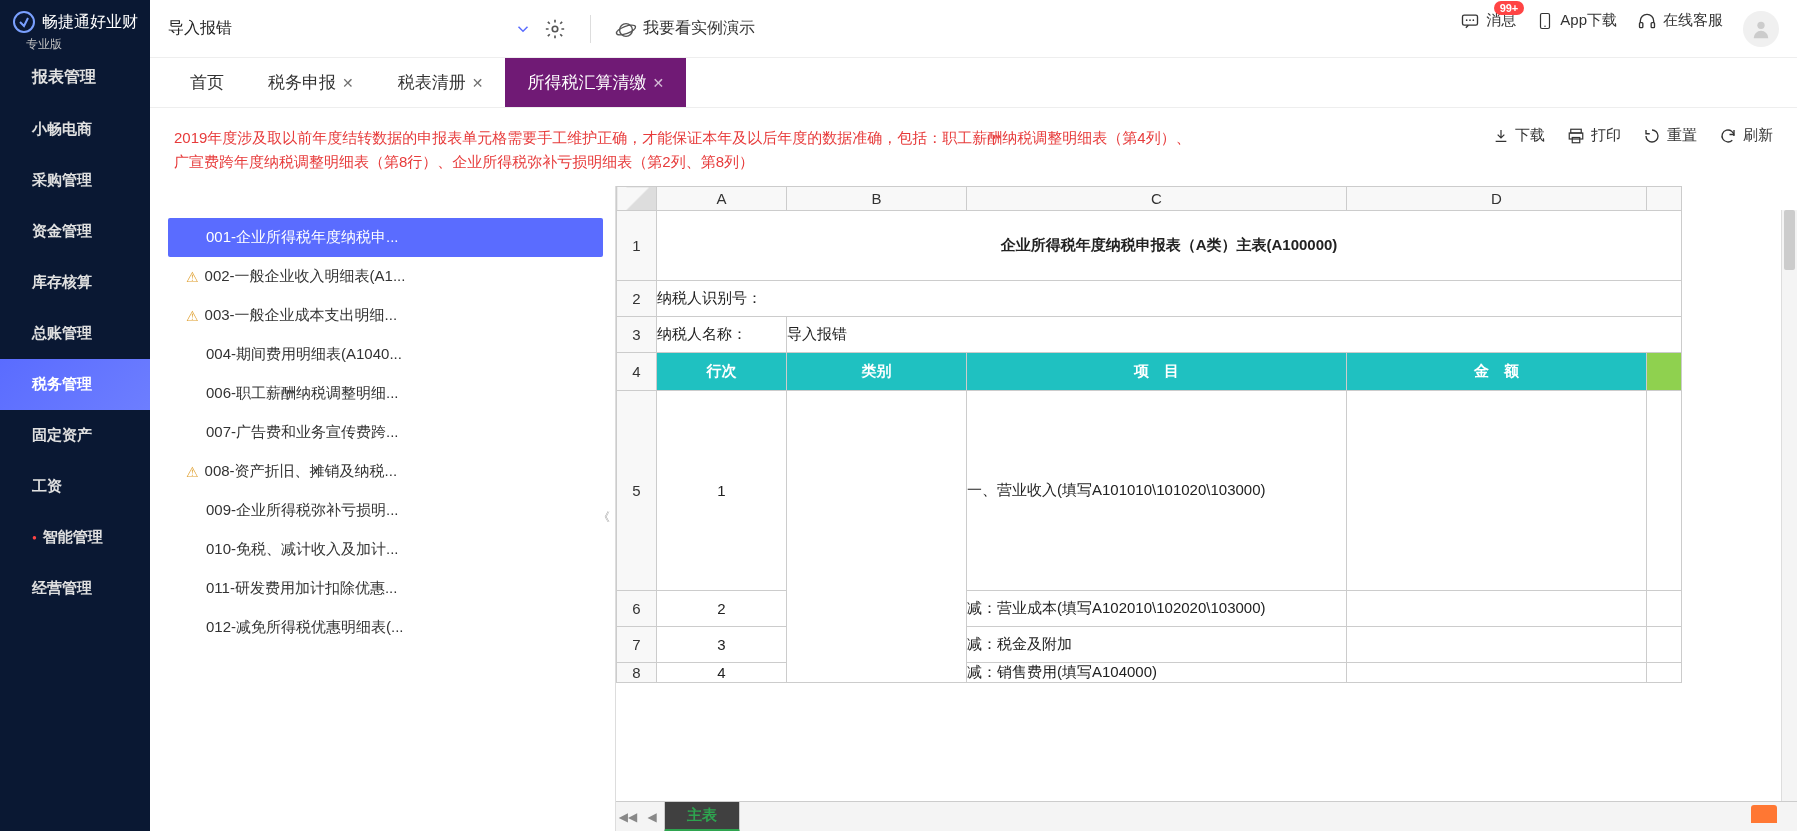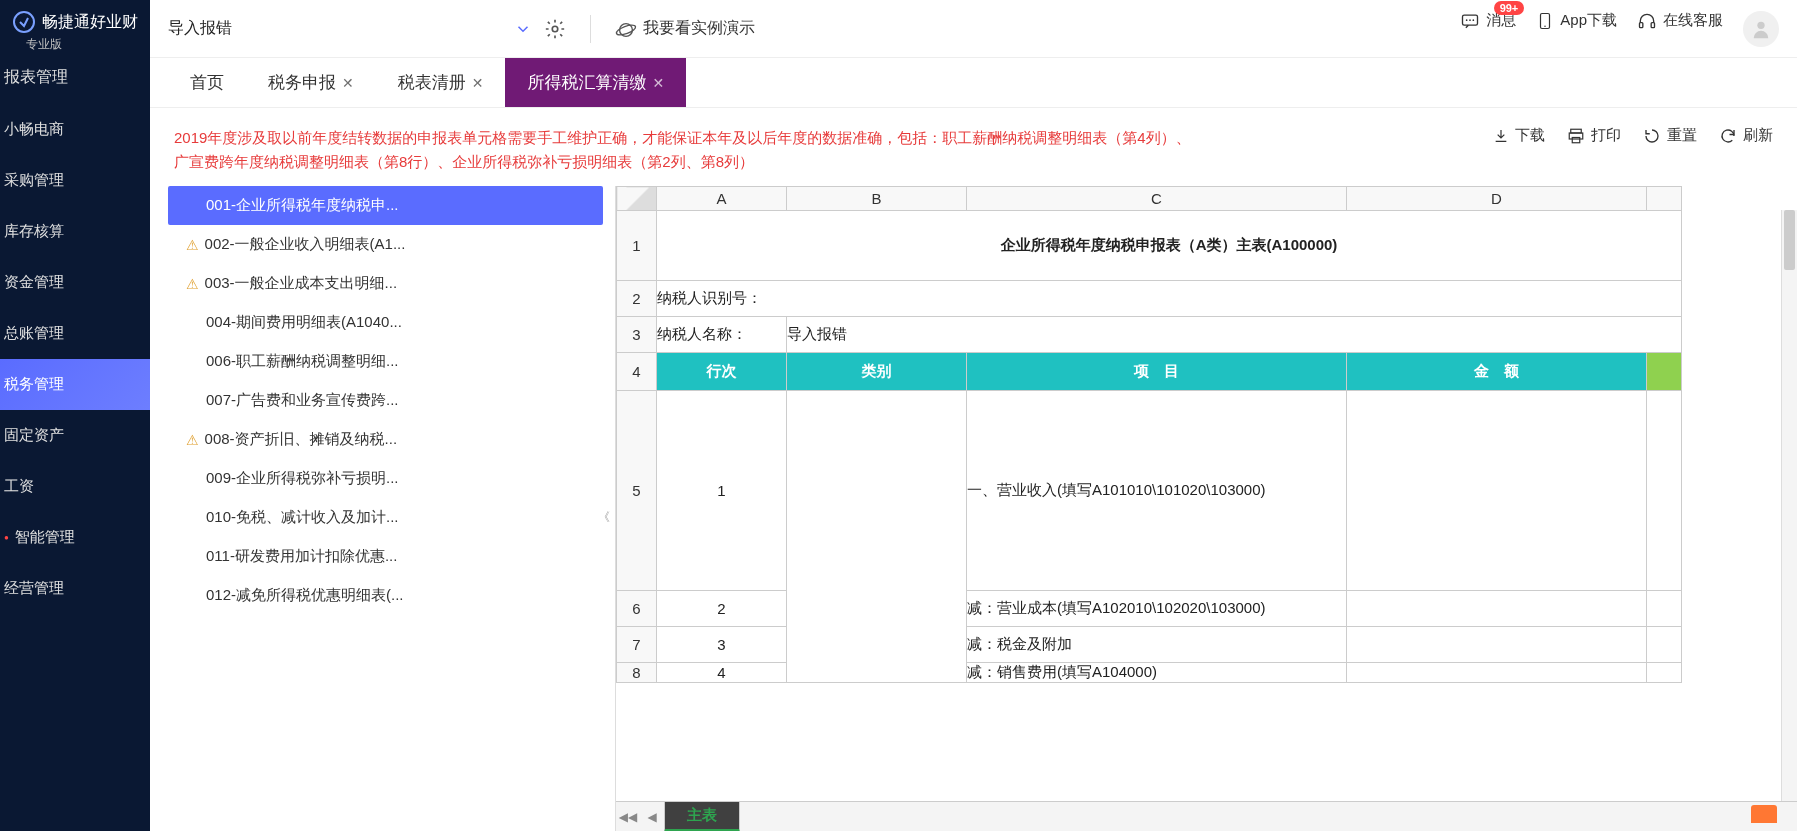--- a/index.html
+++ b/index.html
@@ -6,21 +6,21 @@
 body { width: 1797px; height: 831px; overflow: hidden; background: #fff; }
 .app { display: flex; height: 100%; }
 
 
 .sidebar { width: 150px; background: #0a1833; color: #e0e0e0; display: flex; flex-direction: column; flex-shrink: 0; }
 .logo { padding: 10px 12px 2px; display: flex; align-items: center; gap: 6px; }
 .logo-icon { width: 24px; height: 24px; }
 .logo-text { font-size: 16px; font-weight: 500; color: #fff; }
 .logo-sub { padding: 0 0 8px 26px; font-size: 12px; color: #c0c0c0; }
 .nav { flex: 1; overflow-y: auto; }
-.nav-item { padding: 16px 4px; font-size: 15px; cursor: pointer; display: flex; align-items: center; }
+.nav-item { padding: 16px 32px; font-size: 15px; cursor: pointer; display: flex; align-items: center; font-weight: bold; }
 .nav-item.active { background: linear-gradient(135deg, #5a6cff, #6d7eff); color: #fff; }
 .nav-item.dot::before { content: "●"; color: #ff4444; font-size: 8px; margin-right: 6px; }
 .nav-item.cut { font-size: 16px; padding-top: 6px; }
 
 
 .main { flex: 1; display: flex; flex-direction: column; min-width: 0; }
 
 
 .topbar { height: 58px; display: flex; align-items: center; padding: 0 18px; border-bottom: 1px solid #eee; }
 .selector { display: flex; align-items: center; gap: 10px; min-width: 340px; }
@@ -46,21 +46,21 @@
 .notice-row { display: flex; align-items: flex-start; padding: 18px 24px 12px; gap: 16px; }
 .notice { color: #e73b3b; font-size: 15px; line-height: 1.6; max-width: 1020px; }
 .actions { margin-left: auto; display: flex; gap: 22px; align-items: center; }
 .action { display: flex; align-items: center; gap: 6px; font-size: 15px; color: #333; cursor: pointer; white-space: nowrap; }
 
 
 .body { flex: 1; display: flex; min-height: 0; padding: 0 0 0 18px; position: relative; }
 .collapse-handle { position: absolute; left: 448px; top: 50%; color: #999; font-size: 12px; cursor: pointer; z-index: 5; }
 .tree { width: 435px; flex-shrink: 0; overflow: hidden; }
 .tree-item { padding: 10px 14px 10px 18px; font-size: 15px; color: #333; cursor: pointer; white-space: nowrap; overflow: hidden; text-overflow: ellipsis; display: flex; align-items: center; gap: 6px; }
-.tree-item.selected { background: #5a6cff; color: #fff; border-radius: 2px; }
+.tree-item.selected { background: #5a6cff; color: #fff; border-radius: 2px; margin-top: 32px; }
 .tree-item .qmark { color: #e0a030; font-size: 14px; flex-shrink: 0; }
 
 
 .sheet-wrap { flex: 1; display: flex; flex-direction: column; min-width: 0; border-left: 1px solid #ddd; margin-left: 12px; position: relative; }
 .sheet { flex: 1; overflow: auto; position: relative; }
 .grid { border-collapse: collapse; table-layout: fixed; }
 .grid th, .grid td { border: 1px solid #ccc; font-size: 15px; padding: 0; }
 .corner { width: 40px; height: 24px; background: linear-gradient(135deg, #f8f8f8 50%, #ddd 50%); }
 .col-head { height: 24px; background: #f8f8f8; color: #333; font-weight: normal; text-align: center; }
 .col-A { width: 130px; } .col-B { width: 180px; } .col-C { width: 380px; } .col-D { width: 300px; } .col-E { width: 35px; }
@@ -97,22 +97,22 @@
           </svg>
       </span>
       <span class="logo-text">畅捷通好业财</span>
     </div>
     <div class="logo-sub">专业版</div>
     <div class="nav">
       <div class="nav-item cut">报表管理</div>
       <div id="nav-items">
           <div class="nav-item">小畅电商</div>
           <div class="nav-item">采购管理</div>
+          <div class="nav-item">资金管理</div>
           <div class="nav-item">库存核算</div>
-          <div class="nav-item">资金管理</div>
           <div class="nav-item">总账管理</div>
           <div class="nav-item active">税务管理</div>
           <div class="nav-item">固定资产</div>
           <div class="nav-item">工资</div>
           <div class="nav-item dot">智能管理</div>
           <div class="nav-item">经营管理</div>
         </div>
     </div>
   </div>
 

